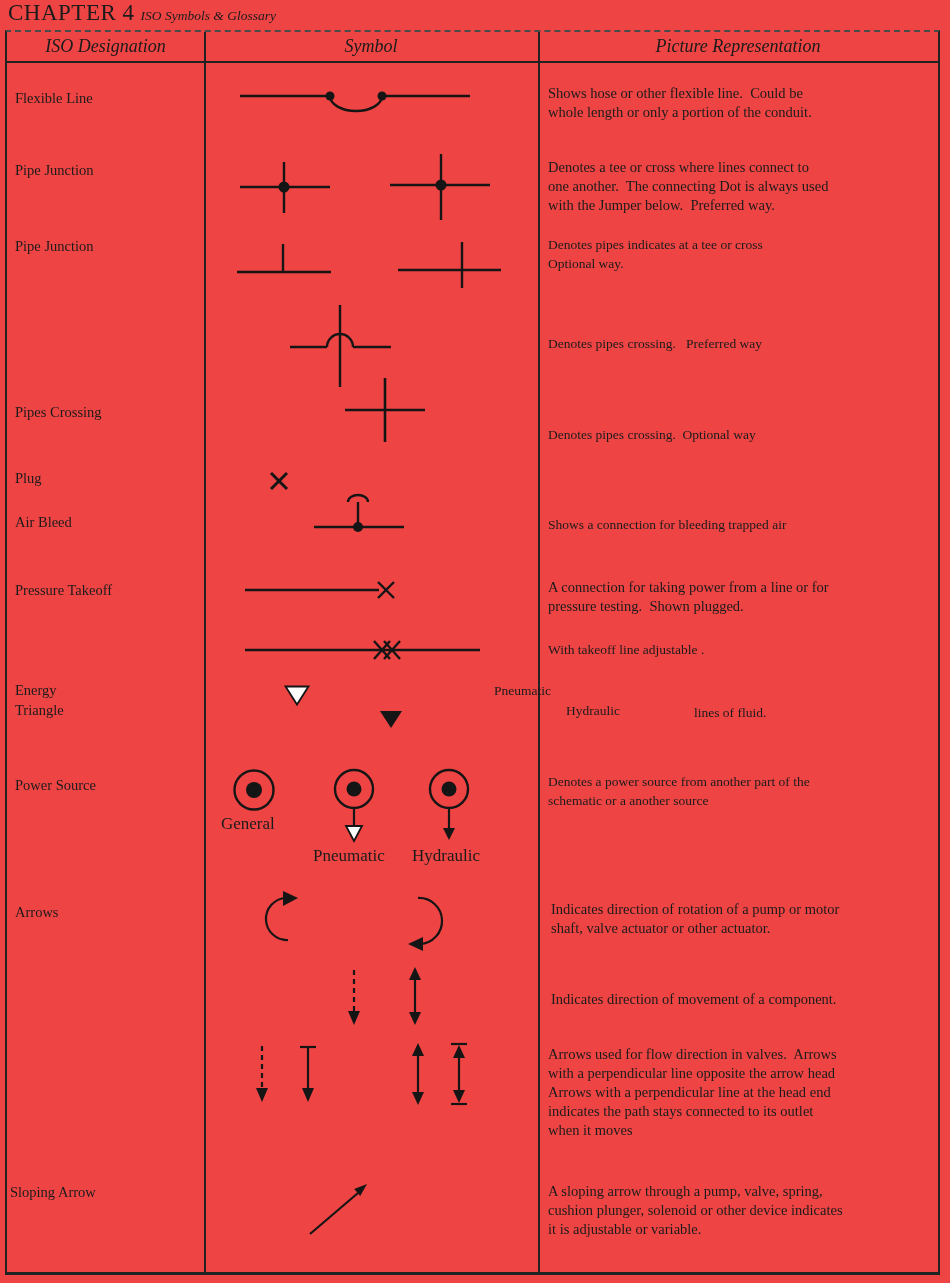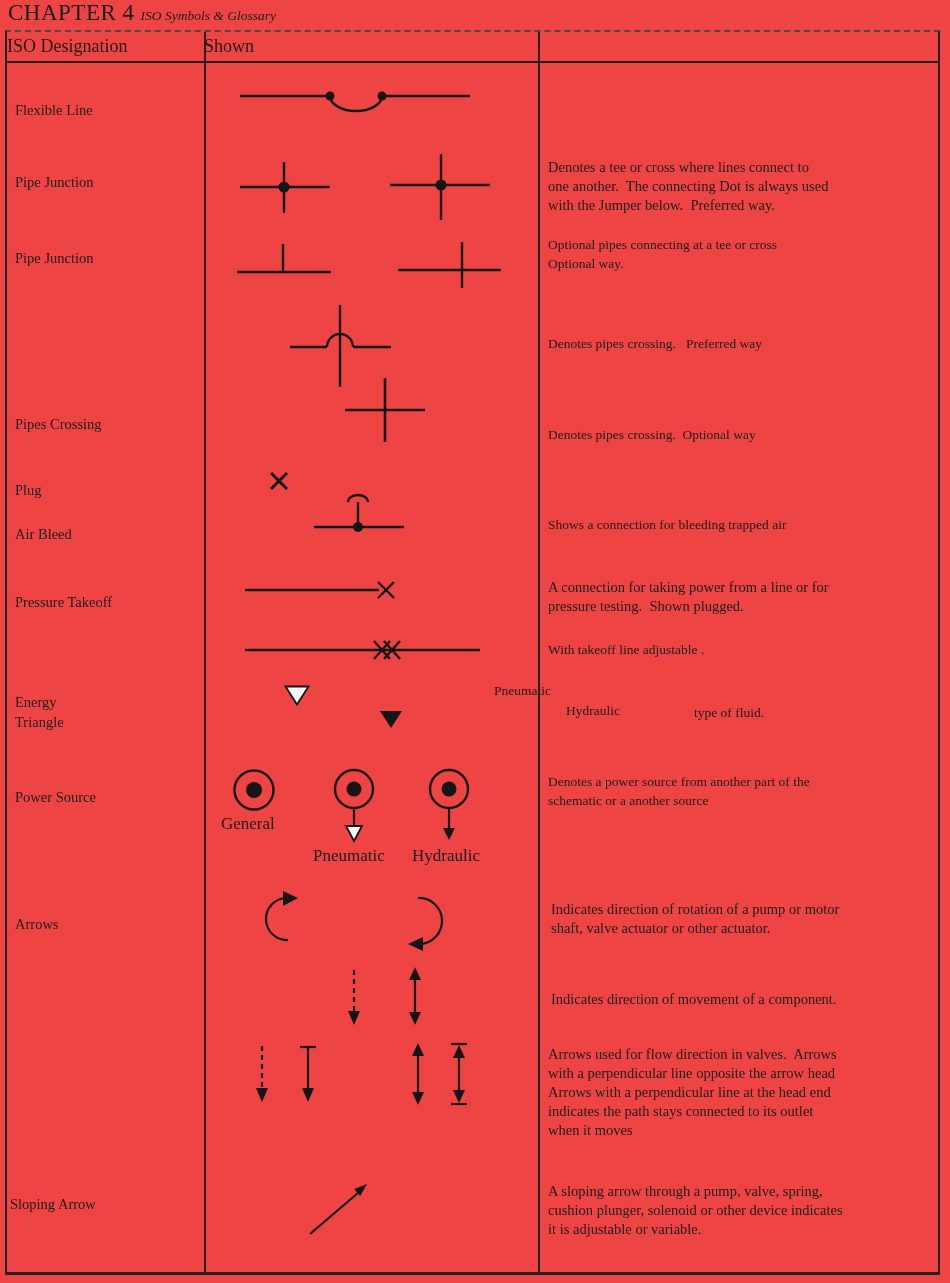--- a/index.html
+++ b/index.html
@@ -9,23 +9,23 @@
 
   .chapter { position:absolute; left:8px; top:0px; white-space:nowrap; }
   .chapter-title { font-size:23px; letter-spacing:0.5px; }
   .chapter-sub { font-size:13.5px; font-style:italic; margin-left:6px; }
 
   .frame { position:absolute; left:5px; top:30px; width:935px; height:1245px;
            border-left:2px solid #222; border-right:2px solid #222;
            border-bottom:3px solid #222; border-top:2px dashed #4a4a4a; }
   .divider { position:absolute; top:0; bottom:0; width:2px; background:#222; }
   .header-row { position:absolute; left:0; top:0; width:100%; height:31px; border-bottom:2px solid #222; }
-  .th { position:absolute; top:0; line-height:29px; font-size:18px; text-align:left; }
-
-  .designation { position:absolute; font-size:14.5px; line-height:20px; white-space:pre-wrap;margin-top:12px; }
+  .th { position:absolute; top:0; line-height:29px; font-size:18px; text-align:center;font-style:italic; }
+
+  .designation { position:absolute; font-size:14.5px; line-height:20px; white-space:pre-wrap; }
   .desc { position:absolute; font-size:14.5px; line-height:19px; white-space:pre-wrap; width:398px; }
   .desc-sm { font-size:13.5px; line-height:19px; }
   .sym-label { position:absolute; font-size:17px; }
   .sym-label-sm { position:absolute; font-size:13.5px; }
 
   svg.sym { position:absolute; overflow:visible; }
 </style>
 </head>
 <body>
 
@@ -33,21 +33,22 @@
 
   <div class="chapter">
     <span class="chapter-title">CHAPTER 4</span><span class="chapter-sub">ISO Symbols &amp; Glossary</span>
   </div>
 
   <div class="frame">
     <div class="divider" style="left:197px"></div>
     <div class="divider" style="left:531px"></div>
     <div class="header-row">
       <div class="th" style="left:0;width:197px">ISO Designation</div>
-      <div class="th" style="left:197px;width:334px">Shown</div>
+      <div class="th" style="left:197px;width:334px">Symbol</div>
+      <div class="th" style="left:531px;width:400px">Picture Representation</div>
     </div>
   </div>
 
   <div class="designation" style="left:15px;top:88px">Flexible Line</div>
   <div class="designation" style="left:15px;top:160px">Pipe Junction</div>
   <div class="designation" style="left:15px;top:236px">Pipe Junction</div>
   <div class="designation" style="left:15px;top:402px">Pipes Crossing</div>
   <div class="designation" style="left:15px;top:468px">Plug</div>
   <div class="designation" style="left:15px;top:512px">Air Bleed</div>
   <div class="designation" style="left:15px;top:580px">Pressure Takeoff</div>
@@ -214,32 +215,34 @@
   </svg>
 
   <svg class="sym" style="left:304px;top:1178px" width="72" height="62" viewBox="0 0 72 62">
     <line x1="6" y1="56" x2="54" y2="15" stroke="#151515" stroke-width="2.2"></line>
     <polygon points="63,6 56.2,18.1 50.2,11.1" fill="#151515"></polygon>
   </svg>
 
   <span class="sym-label-sm" style="left:494px;top:683px">Pneumatic</span>
   <span class="sym-label-sm" style="left:566px;top:703px">Hydraulic</span>
 
+  <div class="desc" style="left:548px;top:84px">Shows hose or other flexible line.  Could be
+whole length or only a portion of the conduit.</div>
   <div class="desc" style="left:548px;top:158px">Denotes a tee or cross where lines connect to
 one another.  The connecting Dot is always used
 with the Jumper below.  Preferred way.</div>
-  <div class="desc desc-sm" style="left:548px;top:235px">Optional pipes connecting at a tee or cross
+  <div class="desc desc-sm" style="left:548px;top:235px">Denotes pipes indicates at a tee or cross
 Optional way.</div>
   <div class="desc desc-sm" style="left:548px;top:334px">Denotes pipes crossing.   Preferred way</div>
   <div class="desc desc-sm" style="left:548px;top:515px">Shows a connection for bleeding trapped air</div>
   <div class="desc desc-sm" style="left:548px;top:425px">Denotes pipes crossing.  Optional way</div>
   <div class="desc" style="left:548px;top:578px">A connection for taking power from a line or for
 pressure testing.  Shown plugged.</div>
   <div class="desc desc-sm" style="left:548px;top:640px">With takeoff line adjustable .</div>
-  <div class="desc desc-sm" style="left:694px;top:703px;width:200px">type of fluid.</div>
+  <div class="desc desc-sm" style="left:694px;top:703px;width:200px">lines of fluid.</div>
   <div class="desc desc-sm" style="left:548px;top:772px">Denotes a power source from another part of the
 schematic or a another source</div>
   <div class="desc" style="left:551px;top:900px">Indicates direction of rotation of a pump or motor
 shaft, valve actuator or other actuator.</div>
   <div class="desc" style="left:551px;top:990px">Indicates direction of movement of a component.</div>
   <div class="desc" style="left:548px;top:1045px">Arrows used for flow direction in valves.  Arrows
 with a perpendicular line opposite the arrow head
 Arrows with a perpendicular line at the head end
 indicates the path stays connected to its outlet
 when it moves</div>

